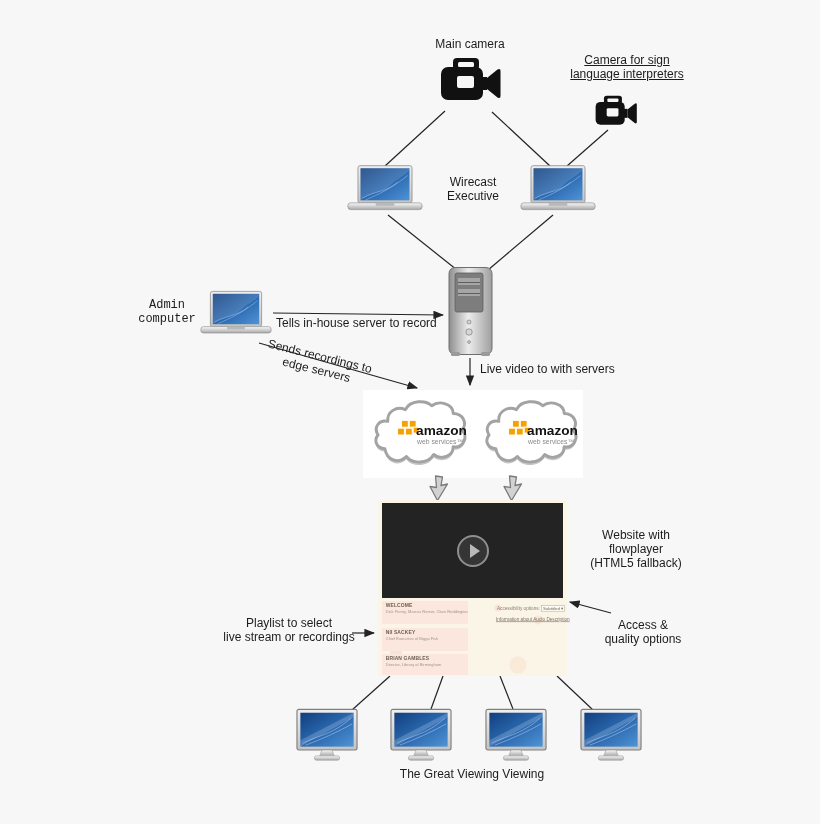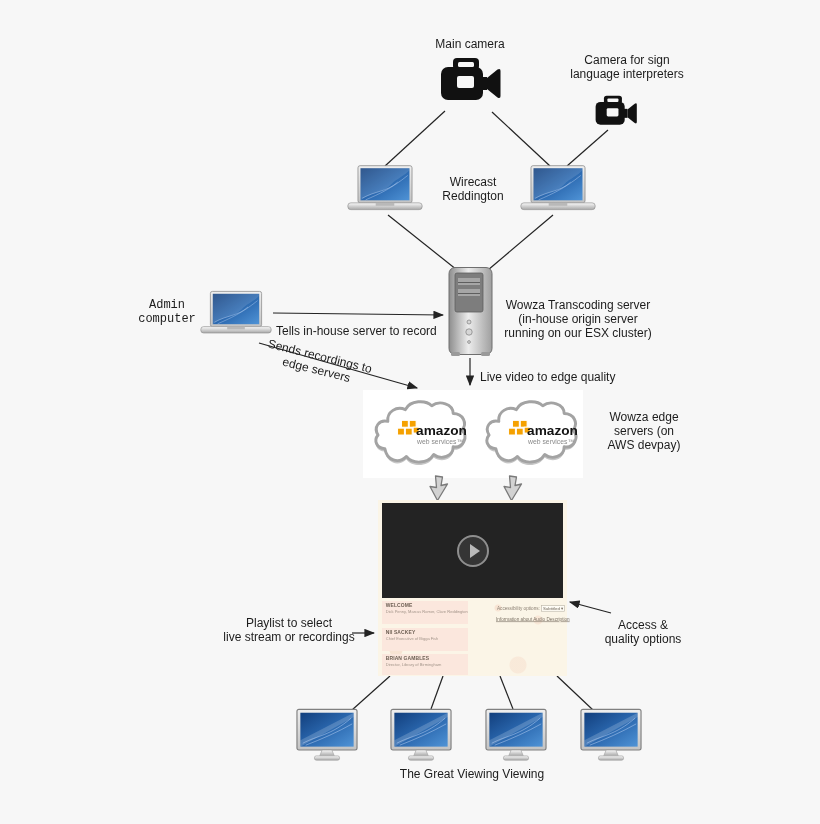--- a/index.html
+++ b/index.html
@@ -1,20 +1,20 @@
 <!DOCTYPE html>
 <html><head>
 <meta charset="utf-8">
 <style>
   html,body{margin:0;padding:0;}
   #canvas{position:relative;width:820px;height:824px;background:#f7f7f7;overflow:hidden;
           font-family:"Liberation Sans","DejaVu Sans",sans-serif;color:#1c1c1c;}
   .label{position:absolute;font-size:12px;line-height:1.15;text-align:center;
          white-space:pre-line;color:#1c1c1c;}
-  .label.left{text-align:right;white-space:nowrap;margin-top:8px;}
+  .label.left{text-align:right;white-space:nowrap;}
   #connectors{position:absolute;left:0;top:0;z-index:1;pointer-events:none;}
   .node{position:absolute;z-index:2;}
   
   #aws-panel{position:absolute;left:363px;top:390px;width:220px;height:88px;background:#ffffff;z-index:1;}
   
   #site{position:absolute;left:378px;top:500px;width:189px;height:176px;z-index:2;
         background-color:#fbf5e7;
         background-image:
           radial-gradient(circle 7px at 18px 150px, rgba(233,150,120,.18) 0 6px, transparent 7px),
           radial-gradient(circle 5px at 160px 120px, rgba(233,150,120,.15) 0 4px, transparent 5px),
@@ -145,62 +145,56 @@
       <line x1="500" y1="676" x2="513" y2="709"></line>
       <line x1="557" y1="676" x2="593" y2="710"></line>
     </g>
   </svg>
 
   <div class="label" style="left:410px;top:38px;width:120px;">Main camera</div>
   <svg class="node" style="left:436px;top:57px" width="66" height="52">
       <use href="#sym-camera"></use>
     </svg>
 
-  <div class="label" style="left:552px;top:54px;width:150px;">Camera for sign
+  <div class="label" style="left:552px;top:54px;width:150px;text-decoration:underline;">Camera for sign
 language interpreters</div>
   <svg class="node" style="left:592px;top:95px" width="46" height="36">
       <use href="#sym-camera"></use>
     </svg>
 
   <svg class="node" style="left:347px;top:164px" width="76" height="49">
       <use href="#sym-laptop"></use>
     </svg>
   <div class="label" style="left:421px;top:176px;width:104px;">Wirecast
-Reddington</div>
+Executive</div>
   <svg class="node" style="left:520px;top:164px" width="76" height="49">
       <use href="#sym-laptop"></use>
     </svg>
 
   <div class="label" style="left:128px;top:299px;width:78px;font-family:Liberation Mono, monospace;">Admin
 computer</div>
   <svg class="node" style="left:200px;top:289px" width="72" height="48">
       <use href="#sym-laptop"></use>
     </svg>
   <div class="label left" style="left:276px;top:317px;font-size:12px;">Tells in-house server to record</div>
   <div class="label rot" style="left:252px;top:350px;width:132px;font-size:12px;">Sends recordings to
 edge servers</div>
 
   <svg class="node" style="left:447px;top:266px" width="47" height="92">
       <use href="#sym-server"></use>
     </svg>
-  <div class="label" style="left:500px;top:299px;width:156px;">Wowza Transcoding server
-(in-house origin server
-running on our ESX cluster)</div>
-  <div class="label left" style="left:480px;top:363px;font-size:12px;">Live video to edge quality</div>
+  <div class="label left" style="left:480px;top:363px;font-size:12px;">Live video to with servers</div>
 
   <div id="aws-panel"></div>
   <svg class="node" style="left:370px;top:395px" width="100" height="80">
       <use href="#sym-cloud"></use>
     </svg>
   <svg class="node" style="left:481px;top:395px" width="100" height="80">
       <use href="#sym-cloud"></use>
     </svg>
-  <div class="label" style="left:593px;top:411px;width:102px;">Wowza edge
-servers (on
-AWS devpay)</div>
 
   <svg class="node" style="left:427px;top:475px" width="24" height="27">
       <use href="#sym-blockarrow"></use>
     </svg>
   <svg class="node" style="left:501px;top:475px" width="24" height="27">
       <use href="#sym-blockarrow"></use>
     </svg>
 
   <div id="site">
     <div id="video">
@@ -231,20 +225,23 @@
     <div id="acc">
       <div id="acc-in">
         <span class="acc-line">
           <span>Accessibility options:</span><span id="acc-dd"><span>Subtitled</span> <span>▾</span></span>
         </span><br>
         <span id="acc-link">Information about Audio Description</span>
       </div>
     </div>
   </div>
 
+  <div class="label" style="left:577px;top:529px;width:118px;">Website with
+flowplayer
+(HTML5 fallback)</div>
   <div class="label" style="left:222px;top:617px;width:134px;font-size:12px;">Playlist to select
 live stream or recordings</div>
   <div class="label" style="left:593px;top:619px;width:100px;">Access &amp;
 quality options</div>
 
   <svg class="node" style="left:296px;top:708px" width="62" height="55">
       <use href="#sym-monitor"></use>
     </svg>
   <svg class="node" style="left:390px;top:708px" width="62" height="55">
       <use href="#sym-monitor"></use>

